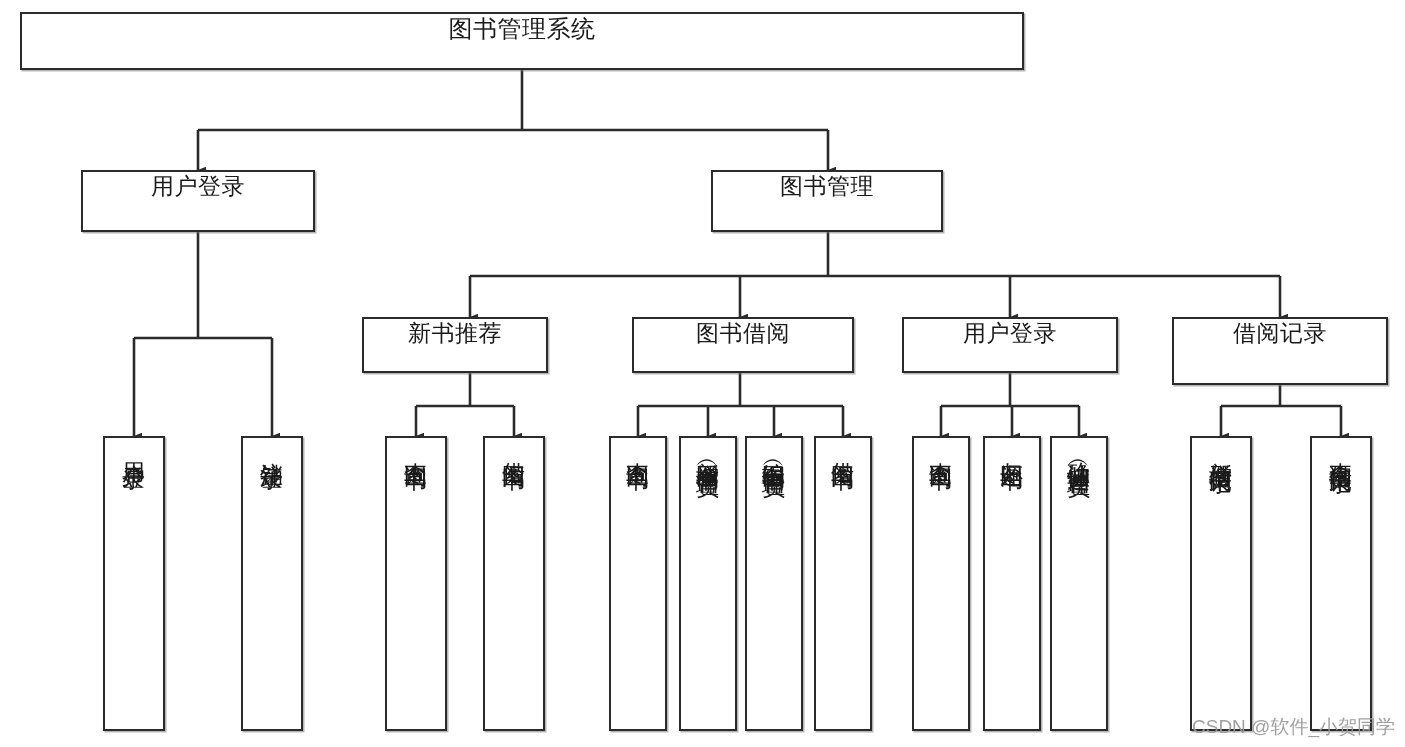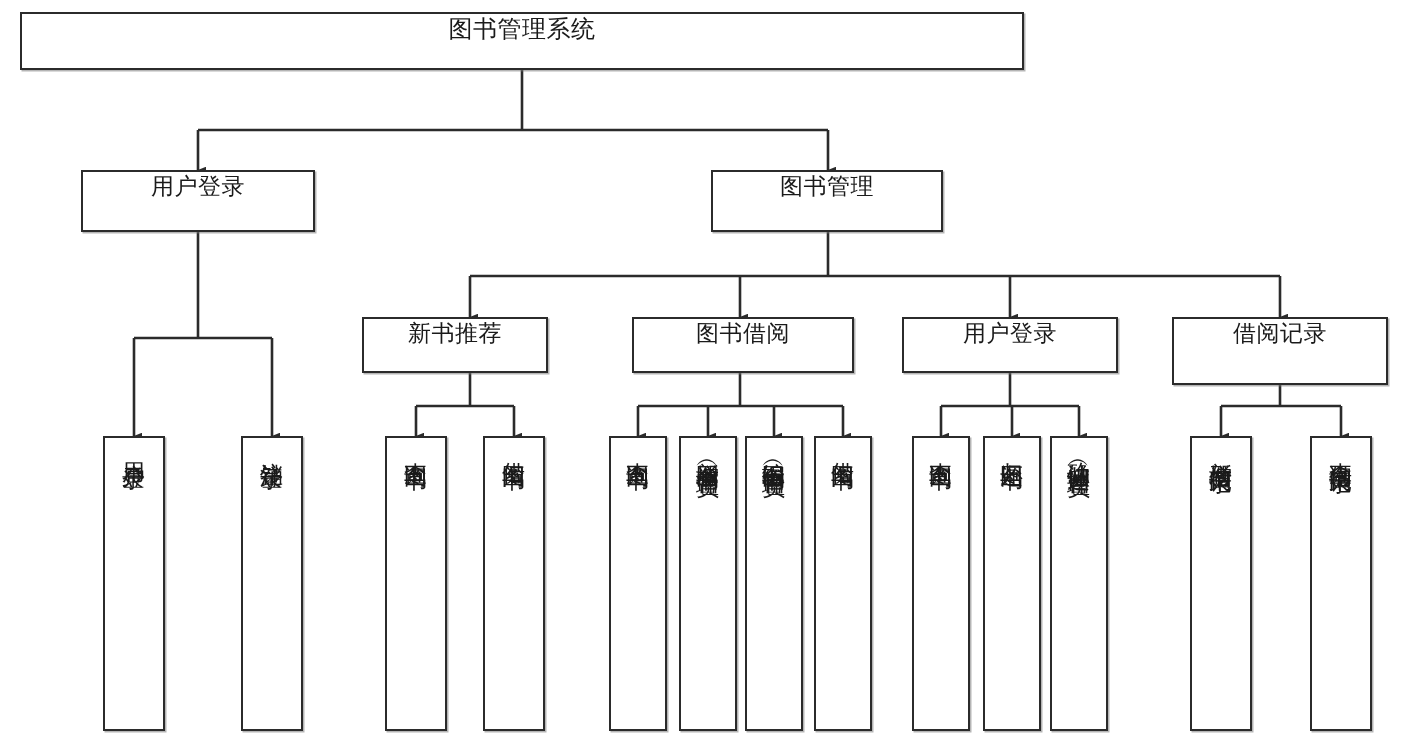--- a/index.html
+++ b/index.html
@@ -175,14 +175,15 @@
         <span class="node-label">确认归还（管理员）</span>
       </div>
       <div class="node vertical" style="left: 1190px; top: 436px; width: 62px; height: 295px;">
         <span class="node-label">新增借阅记录</span>
       </div>
       <div class="node vertical" style="left: 1310px; top: 436px; width: 62px; height: 295px;">
         <span class="node-label">查询借阅记录</span>
       </div>
     </div>
 
+  <div class="watermark" style="left: 1192px; top: 714px;">CSDN @软件_小贺同学</div>
 
 </div>
 
 </body></html>

